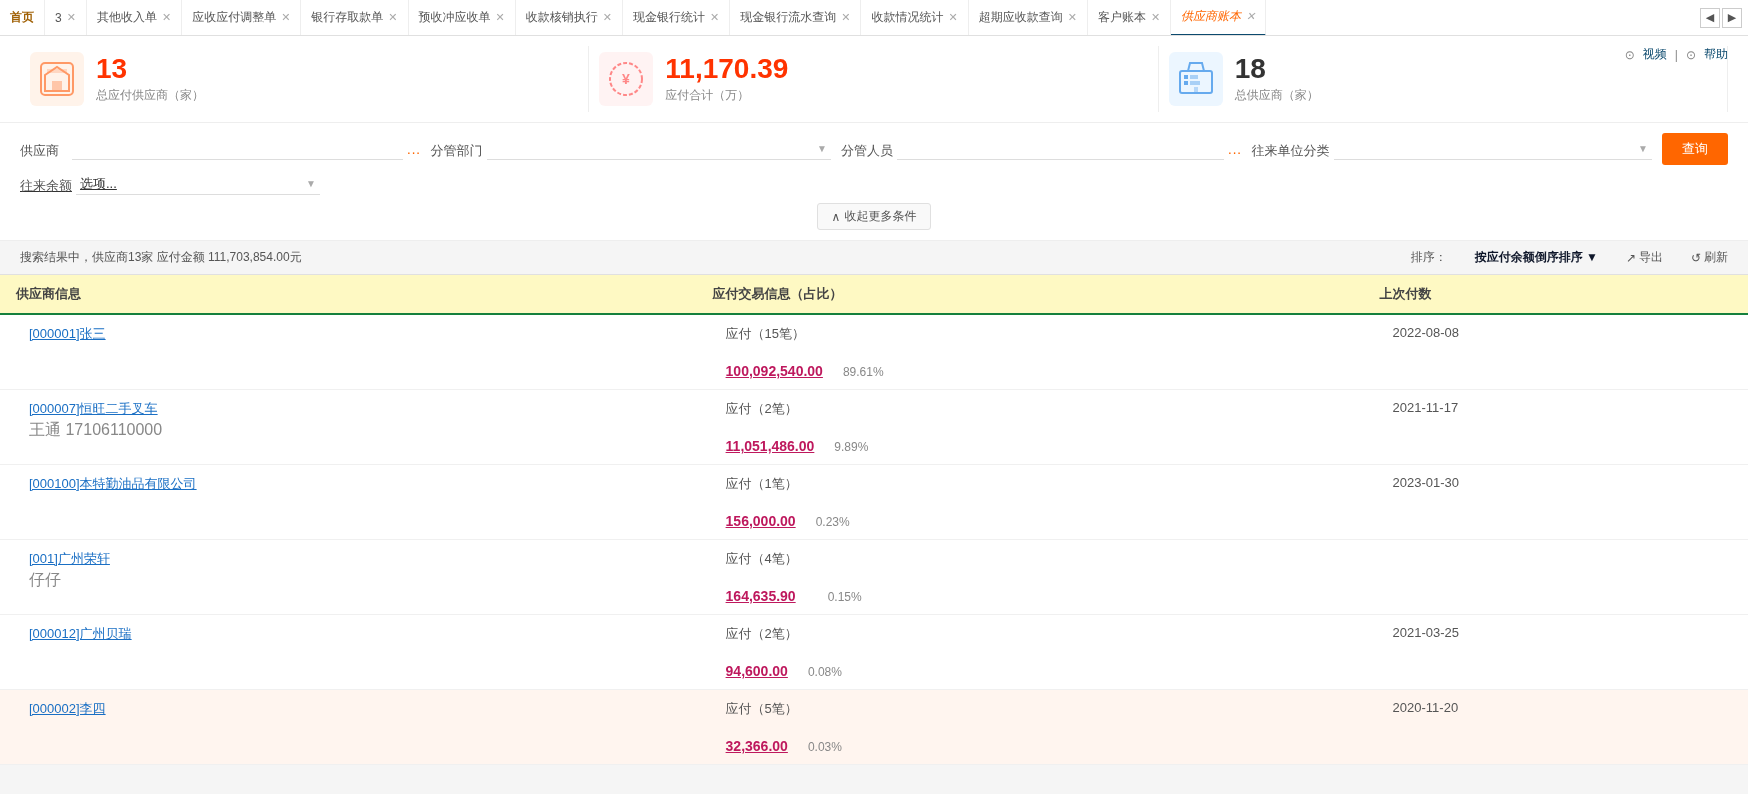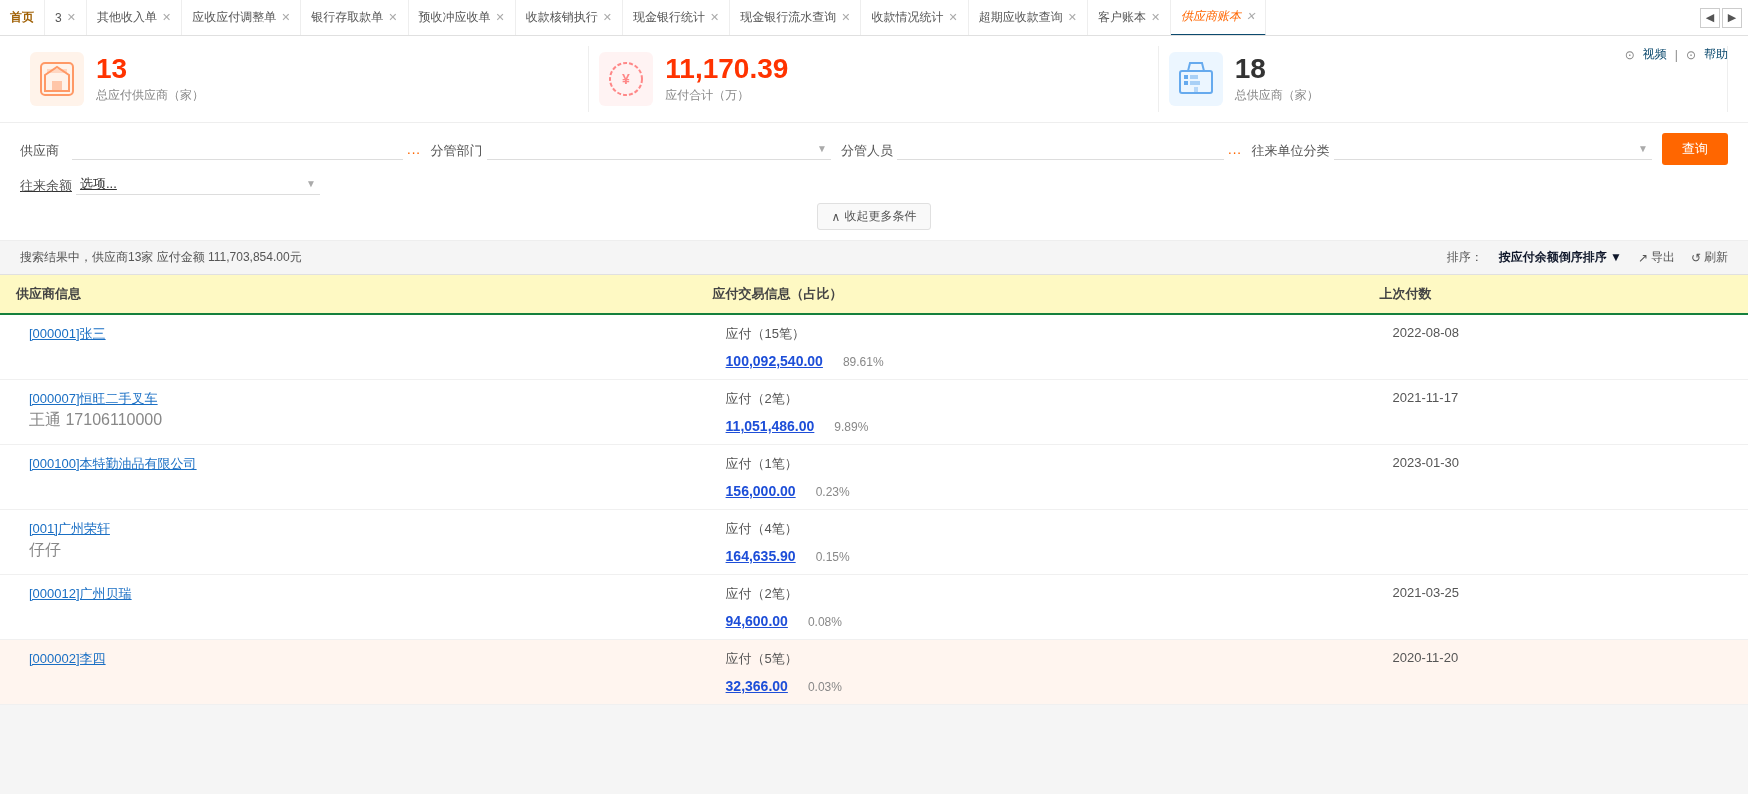--- a/index.html
+++ b/index.html
@@ -206,21 +206,21 @@
       display: flex;
       align-items: center;
       justify-content: space-between;
       font-size: 12px;
       color: #555;
       border-bottom: 1px solid #e0e0e0;
     }
     .result-actions {
       display: flex;
       align-items: center;
-      gap: 16px;
+      gap: 28px;
     }
     .sort-label { color: #555; }
     .sort-value { color: #0f172a; font-weight: bold; }
     .icon-btn {
       display: flex;
       align-items: center;
       gap: 3px;
       cursor: pointer;
       color: #555;
     }
@@ -255,21 +255,21 @@
       font-size: 13px;
       vertical-align: top;
     }
     .supplier-link {
       color: #1a6fc4;
       text-decoration: underline;
       cursor: pointer;
     }
     .supplier-sub { color: #888; font-size: 16px; margin-top: 2px; }
     .payable-count { color: #555; font-size: 13px; }
-    .payable-amount { color: #1d4ed8; font-weight: bold; font-size: 14px; margin-top: 10px; text-decoration: underline; cursor: pointer; }
+    .payable-amount { color: #be185d; font-weight: bold; font-size: 14px; margin-top: 20px; text-decoration: underline; cursor: pointer; }
     .payable-pct { color: #888; font-size: 12px; margin-left: 12px; }
     .date-cell { color: #555; }
 
     
     .table-container::-webkit-scrollbar { height: 6px; }
     .table-container::-webkit-scrollbar-thumb { background: #ccc; border-radius: 3px; }
   </style>
 </head>
 <body>
 
@@ -503,21 +503,21 @@
               <span class="payable-amount">156,000.00</span>
               <span class="payable-pct">0.23%</span>
             </div>
           </td>
           <td class="date-cell">2023-01-30</td>
         </tr>
         <tr>
           <td><span class="supplier-link">[001]广州荣轩</span><div class="supplier-sub">仔仔</div></td>
           <td>
             <div class="payable-count">应付（4笔）</div>
-            <div style="display: flex; align-items: baseline; gap: 8px;">
+            <div style="display: flex; align-items: baseline; gap: 20px;">
               <span class="payable-amount">164,635.90</span>
               <span class="payable-pct">0.15%</span>
             </div>
           </td>
           <td class="date-cell"></td>
         </tr>
         <tr>
           <td><span class="supplier-link">[000012]广州贝瑞</span></td>
           <td>
             <div class="payable-count">应付（2笔）</div>

